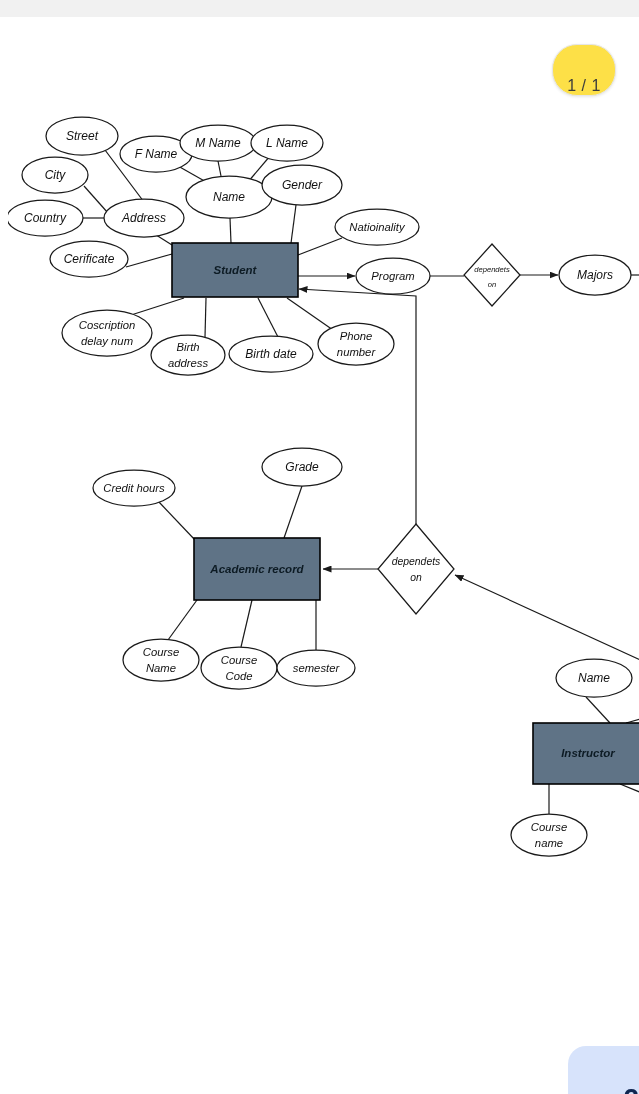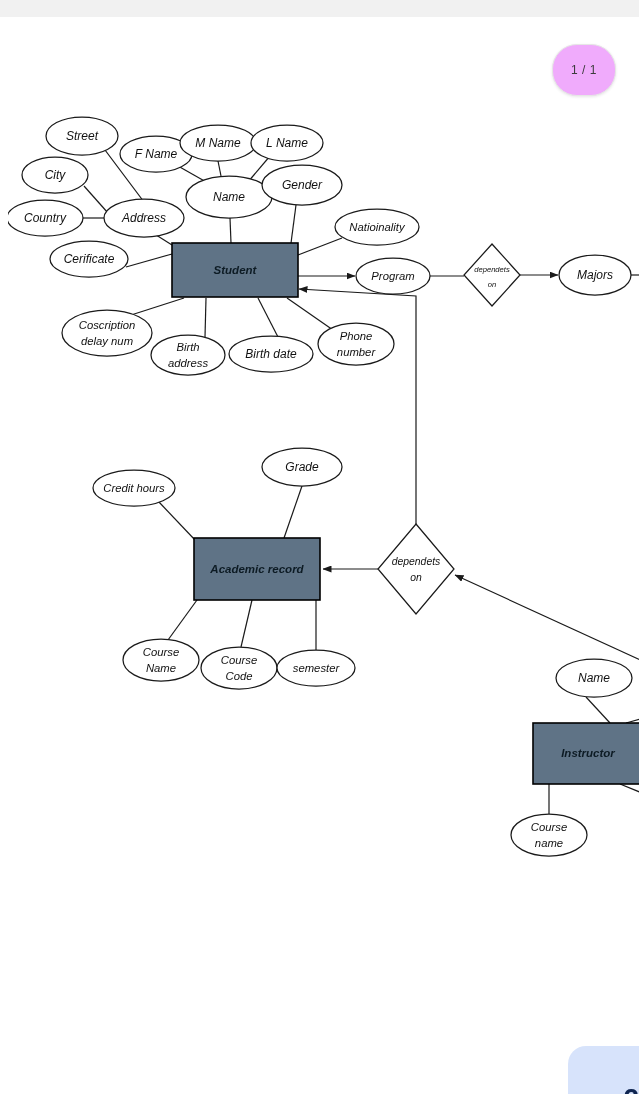--- a/index.html
+++ b/index.html
@@ -97,28 +97,28 @@
     fill: none;
     marker-end: url(#arrowhead);
   }
   .page-badge {
     position: absolute;
     left: 552px;
     top: 44px;
     width: 62px;
     height: 50px;
     border-radius: 25px;
-    background: #f0abfc;
+    background: #fde047;
     border: 1px solid #e6e6e6;
     box-shadow: 0 1px 3px rgba(0,0,0,0.10);
     display: flex;
-    align-items: center;
+    align-items: flex-end;
     justify-content: center;
     font-family: "Liberation Sans", sans-serif;
-    font-size: 12px;
+    font-size: 16px;
     color: #3c3c3c;
     letter-spacing: 0.5px;
   }
   .corner-panel {
     position: absolute;
     left: 568px;
     top: 1046px;
     width: 110px;
     height: 70px;
     border-radius: 18px;

